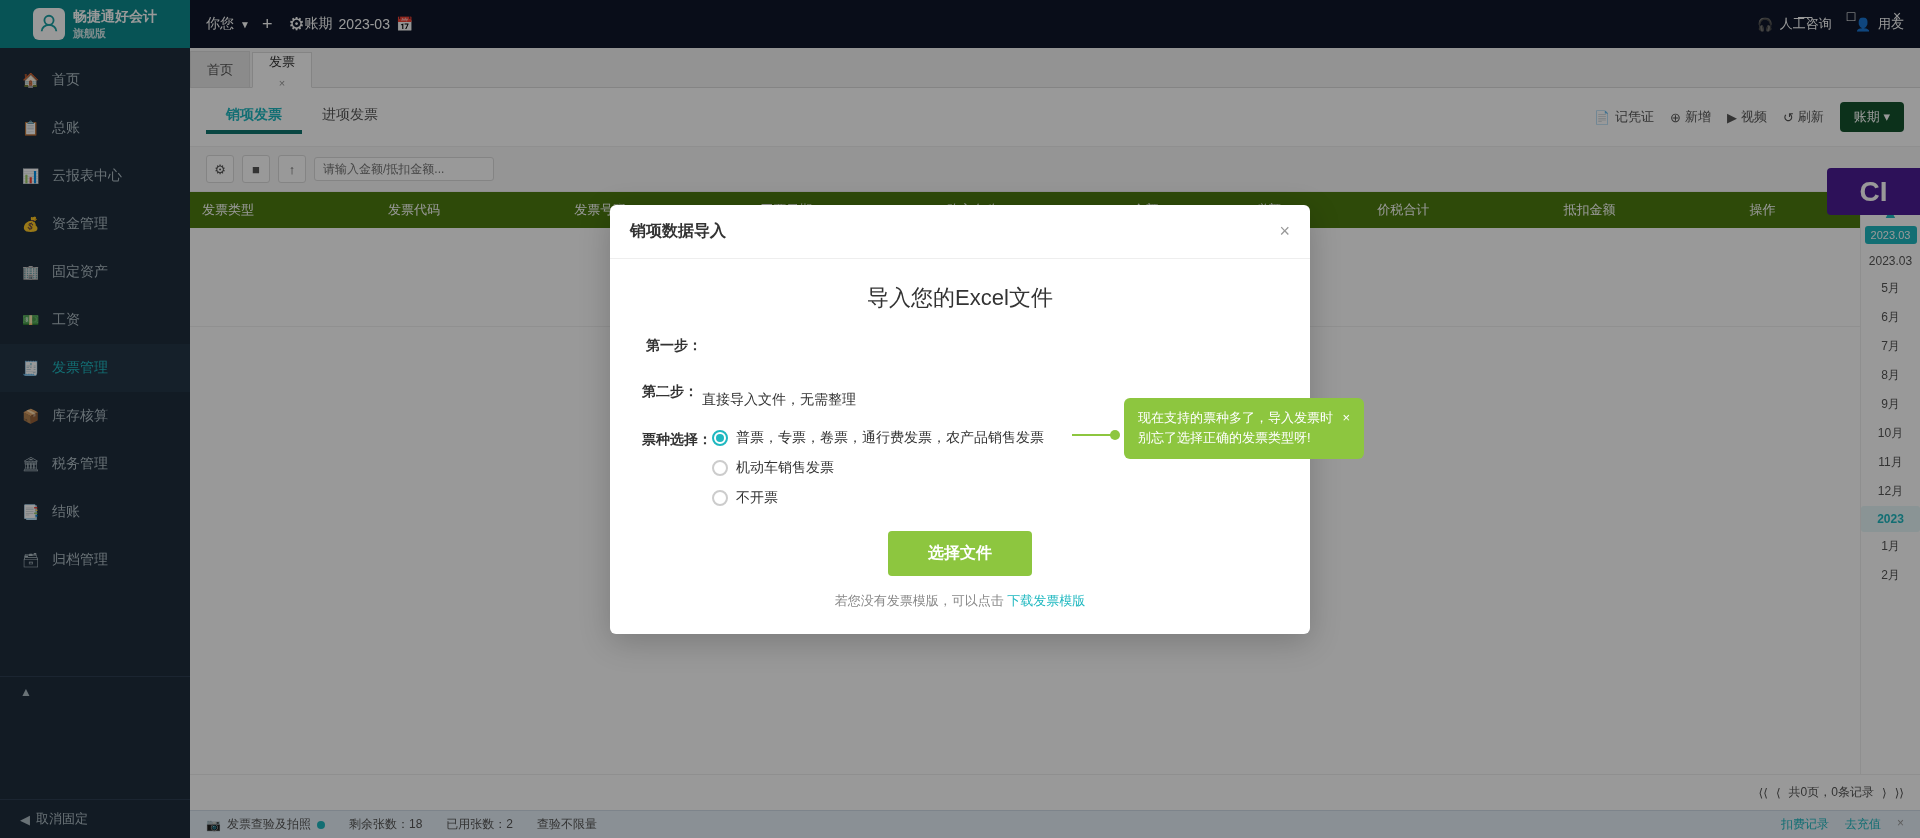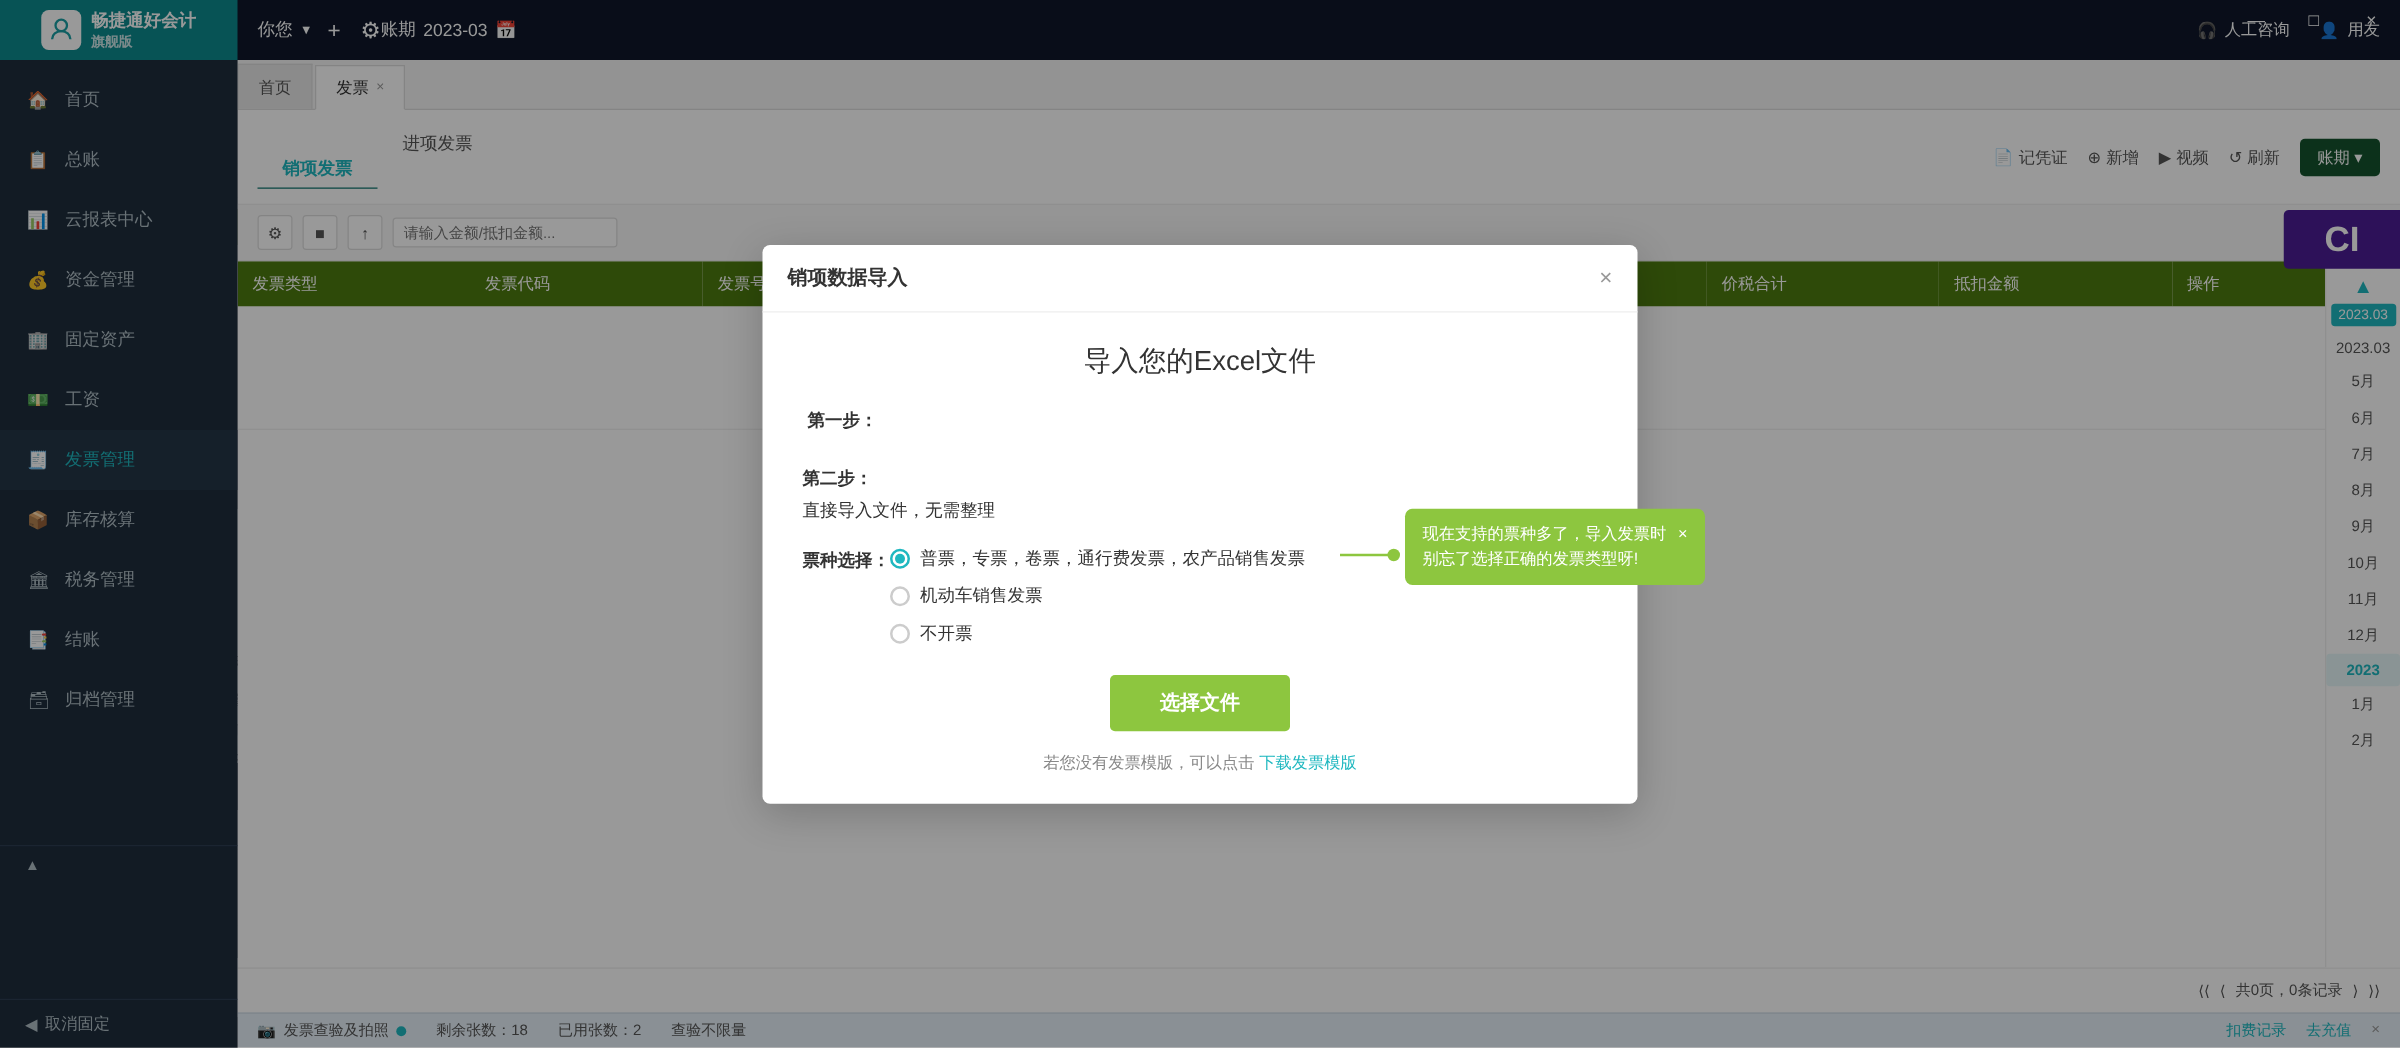--- a/index.html
+++ b/index.html
@@ -48,32 +48,32 @@
     
     .tab-bar {
       height: 40px; background: #f5f5f5; display: flex; align-items: flex-end;
       border-bottom: 1px solid #ddd; padding-left: 0;
     }
     .tab-item {
       height: 36px; padding: 0 16px; display: flex; align-items: center; gap: 6px;
       background: #e8e8e8; border: 1px solid #ddd; border-bottom: none;
       color: #555; font-size: 13px; cursor: pointer; margin-right: 2px;
     }
-    .tab-item.active { background: white; color: #333; border-bottom: 1px solid white; margin-bottom: -1px; }
+    .tab-item.active { background: white; color: #333; border-bottom: 1px solid white; margin-bottom: -1px; flex-direction: column; }
     .tab-close { font-size: 11px; color: #999; cursor: pointer; }
 
     
     .content-area { flex: 1; overflow: hidden; position: relative; }
 
     
     .invoice-page { padding: 0; background: white; height: 100%; display: flex; flex-direction: column; }
     .invoice-header { padding: 12px 16px; border-bottom: 1px solid #eee; display: flex; align-items: center; justify-content: space-between; }
     .invoice-tabs { display: flex; gap: 0; }
     .inv-tab { padding: 6px 20px; font-size: 14px; color: #555; cursor: pointer; border-bottom: 2px solid transparent; }
-    .inv-tab.active { color: #1fb8c0; border-bottom: 1px solid #0f766e; font-weight: bold; margin-top: 20px; }
+    .inv-tab.active { color: #1fb8c0; border-bottom: 4px solid #0f766e; font-weight: bold; }
     .search-input { border: 1px solid #ddd; border-radius: 4px; padding: 6px 10px; font-size: 13px; width: 200px; color: #999; }
     .toolbar-right { margin-left: auto; display: flex; align-items: center; gap: 16px; }
     .toolbar-btn { display: flex; align-items: center; gap: 4px; color: #555; font-size: 13px; cursor: pointer; }
     .import-btn { background: #14532d; color: white; border: none; border-radius: 4px; padding: 6px 14px; font-size: 13px; cursor: pointer; display: flex; align-items: center; gap: 4px; }
 
     
     .inv-action-bar { padding: 8px 16px; display: flex; align-items: center; gap: 8px; border-bottom: 1px solid #eee; background: #f9f9f9; }
     .inv-action-btn { width: 28px; height: 28px; display: flex; align-items: center; justify-content: center; border: 1px solid #ddd; border-radius: 3px; background: white; cursor: pointer; color: #555; font-size: 13px; }
 
     
@@ -374,21 +374,21 @@
     <div class="modal-body">
       <div class="modal-main-title">导入您的Excel文件</div>
 
       <div class="step-section">
         <div style="display:flex; align-items:flex-start;">
           <span class="step-label" style="min-width:60px;text-align:right;">第一步：</span>
         </div>
       </div>
 
       <div class="step-section">
-        <div style="display:flex; align-items:flex-start;flex-direction:column;">
+        <div style="display:flex; align-items:flex-end;">
           <span class="step-label" style="min-width:60px;">第二步：</span>
           <span class="step2-content" style="margin-left:0;">直接导入文件，无需整理</span>
         </div>
       </div>
 
       <div class="radio-section">
         <div style="display:flex; align-items:flex-start; position:relative;">
           <span class="radio-label" style="min-width:60px; margin-top:2px;">票种选择：</span>
           <div class="radio-group" style="margin-left:0;">
             <div class="radio-item">

